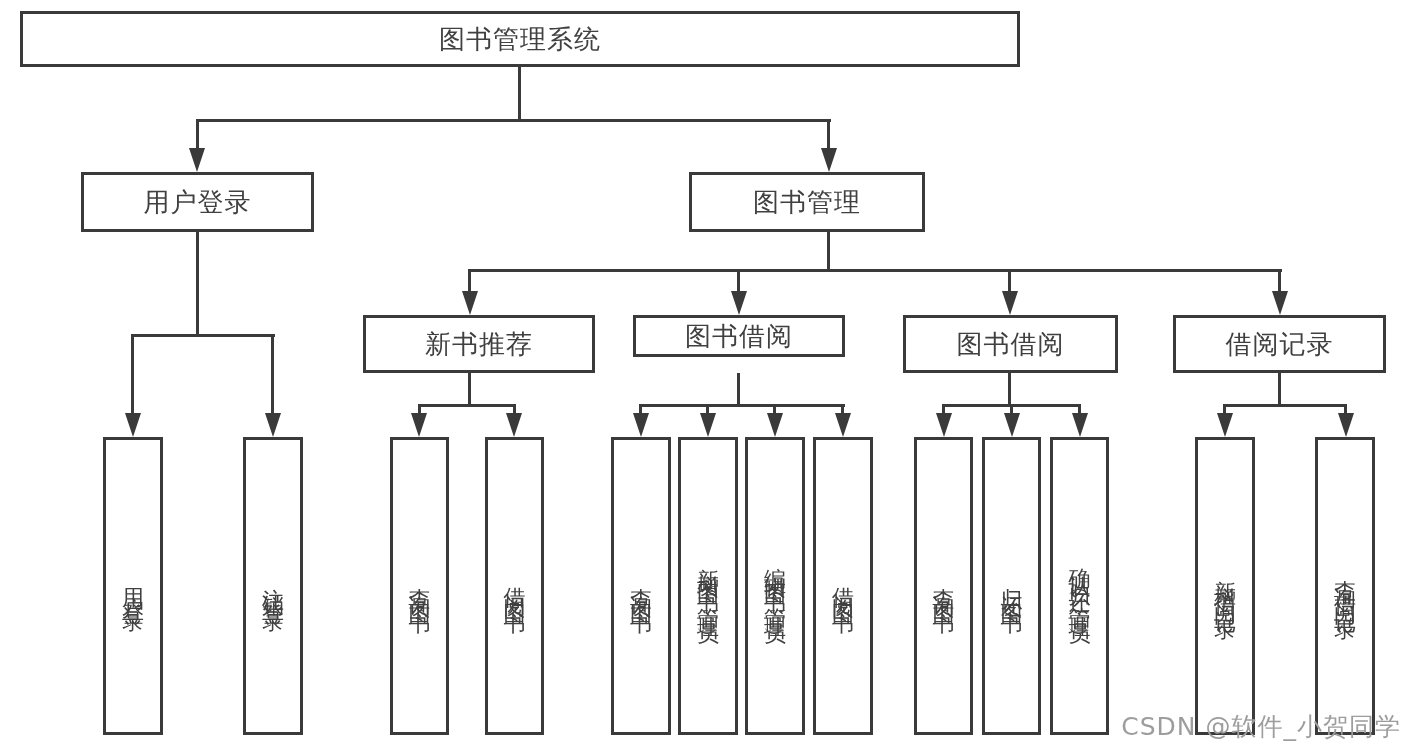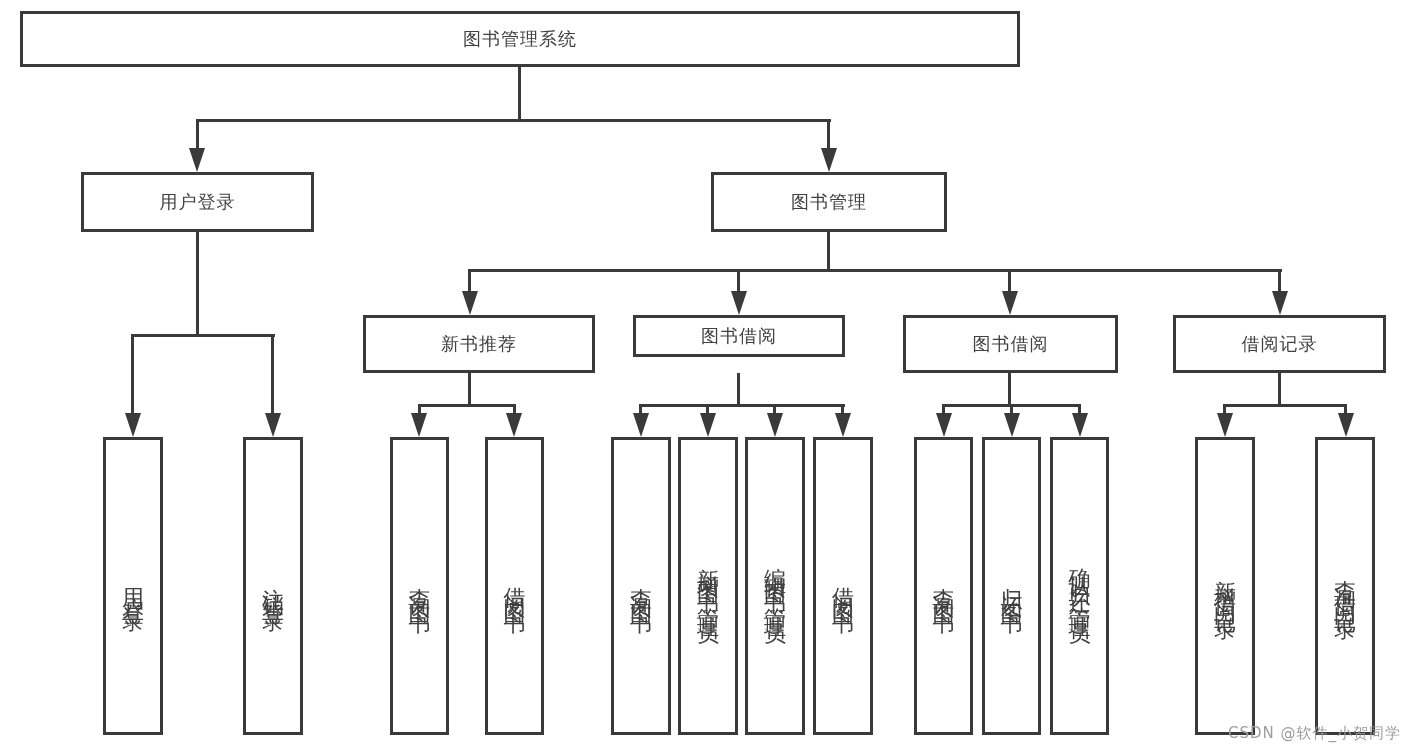--- a/index.html
+++ b/index.html
@@ -20,21 +20,21 @@
     box-sizing: border-box;
     border: 3px solid #3a3a3a;
     background: #ffffff;
     color: #404040;
     display: flex;
     align-items: center;
     justify-content: center;
     text-align: center;
   }
   .node.h span {
-    font-size: 18px;
+    font-size: 26px;
     letter-spacing: 1px;
     white-space: nowrap;
   }
   .node.v span {
     writing-mode: vertical-rl;
     text-orientation: mixed;
     font-size: 22px;
     letter-spacing: 8px;
     line-height: 1;
   }
@@ -50,39 +50,39 @@
     position: absolute;
     width: 0; height: 0;
     border-left: 8px solid transparent;
     border-right: 8px solid transparent;
     border-top: 24px solid #3a3a3a;
   }
   .watermark {
     position: absolute;
     right: 4px;
     bottom: 4px;
-    font-size: 15px;
+    font-size: 25px;
     color: #9d9d9d;
     letter-spacing: 1px;
     white-space: nowrap;
   }
 </style>
 </head>
 <body>
 
 <div class="canvas">
 
   <div class="node h" style="left:20px; top:11px; width:1000px; height:56px">
     <span>图书管理系统</span>
   </div>
 
   <div class="node h" style="left:81px; top:172px; width:233px; height:60px">
     <span>用户登录</span>
   </div>
-  <div class="node h" style="left:711px; top:172px; width:236px; height:60px">
+  <div class="node h" style="left:689px; top:172px; width:236px; height:60px">
     <span>图书管理</span>
   </div>
 
   <div class="node h" style="left:363px; top:315px; width:232px; height:58px">
     <span>新书推荐</span>
   </div>
   <div class="node h" style="left:633px; top:315px; width:212px; height:42px">
     <span>图书借阅</span>
   </div>
   <div class="node h" style="left:903px; top:315px; width:215px; height:58px">

